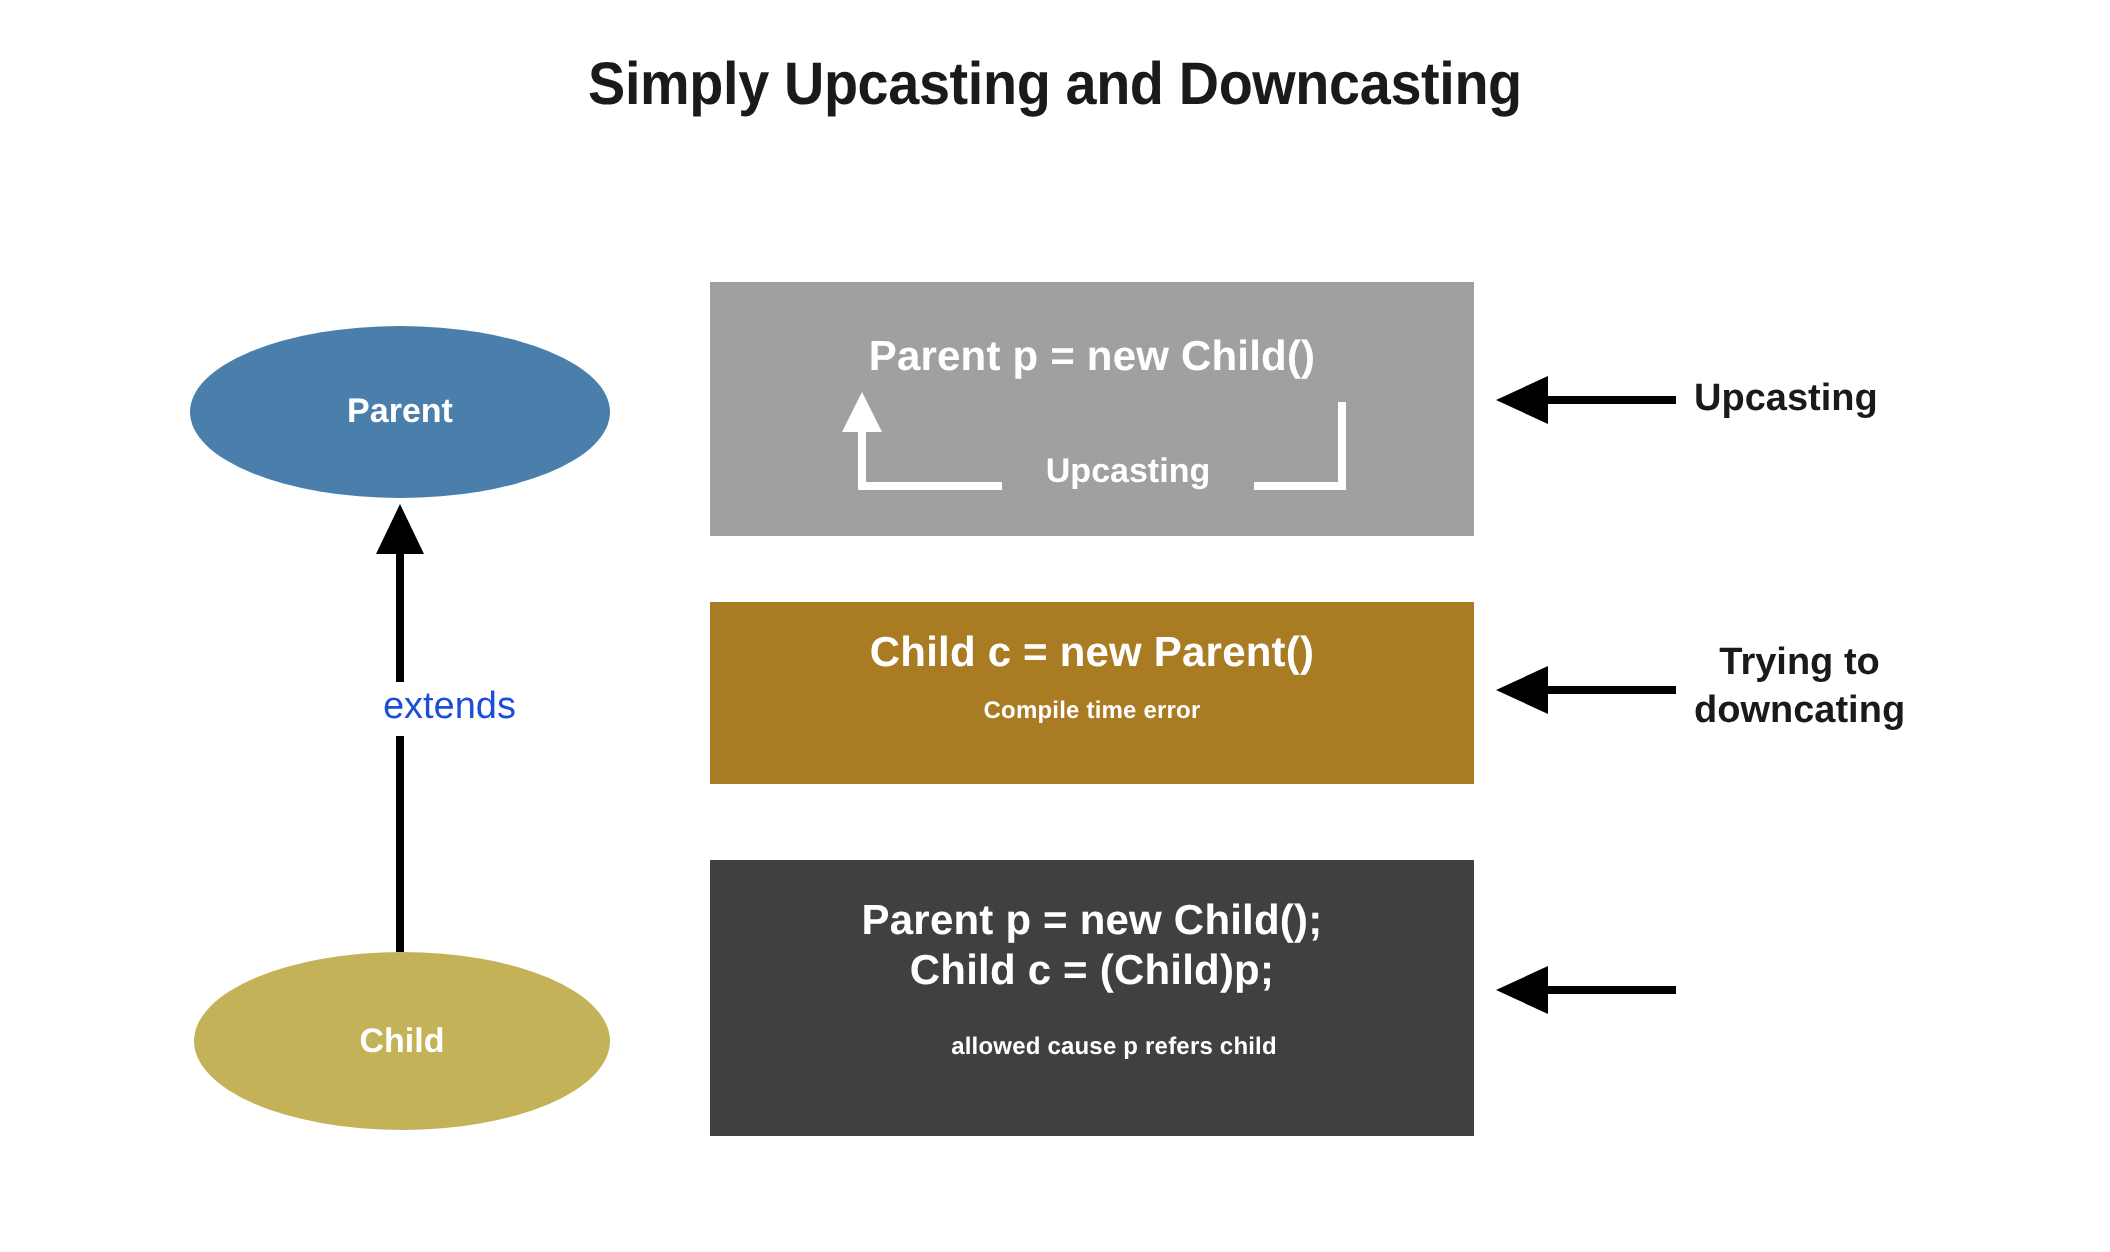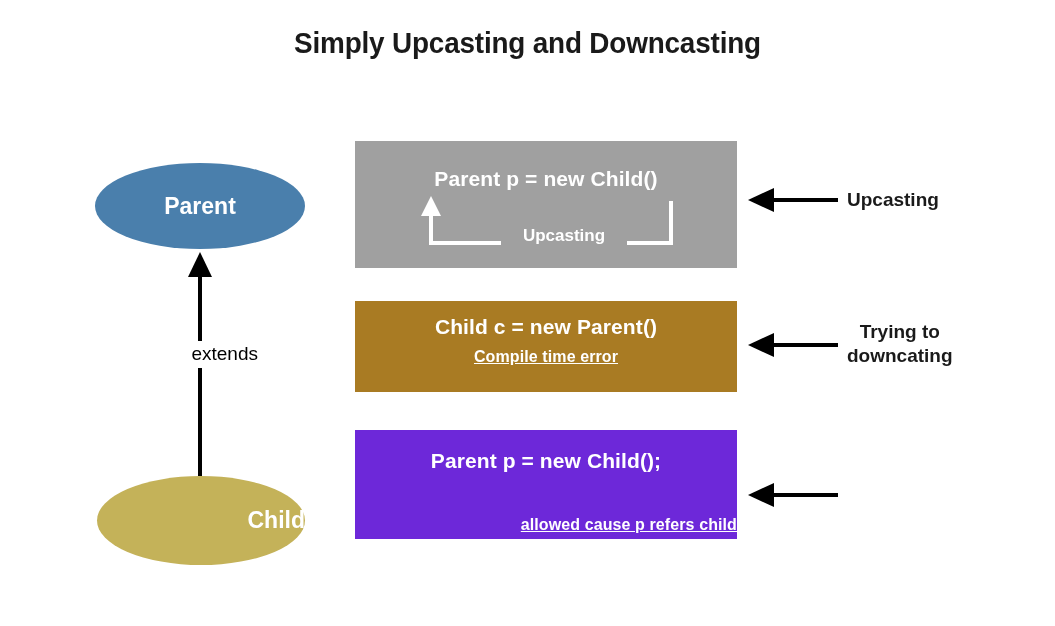--- a/index.html
+++ b/index.html
@@ -35,37 +35,36 @@
   }
 
   
   .ellipse {
     position: absolute;
     border-radius: 50%;
     display: flex;
     align-items: center;
     justify-content: center;
     color: #ffffff;
-    font-size: 23px;
+    font-size: 17px;
     font-weight: bold;
   }
   .ellipse-parent {
     left: 95px;
     top: 163px;
     width: 210px;
     height: 86px;
     background: #4a7fac;
   }
   .ellipse-child {
     left: 97px;
     top: 476px;
     width: 208px;
     height: 89px;
     background: #c4b259;
-    justify-content: flex-end;
   }
 
   
   .extends-line {
     position: absolute;
     left: 198px;
     top: 272px;
     width: 4px;
     height: 204px;
     background: #000000;
@@ -80,56 +79,55 @@
     border-right: 12px solid transparent;
     border-bottom: 25px solid #000000;
   }
   .extends-label {
     position: absolute;
     left: 140px;
     top: 341px;
     width: 118px;
     text-align: right;
     font-size: 19px;
-    color: #000000;
+    color: #1d4ed8;
     background: #ffffff;
     padding: 2px 6px 3px 0;
   }
 
   
   .codebox {
     position: absolute;
     left: 355px;
     width: 382px;
     color: #ffffff;
     text-align: center;
     box-sizing: border-box;
   }
   .box-gray  { top: 141px; height: 127px; background: #a0a0a0; padding-left: 29px; }
   .box-brown { top: 301px; height: 91px;  background: #a97b23; }
-  .box-green { top: 430px; height: 109px; background: #6d28d9; }
+  .box-green { top: 430px; height: 138px; background: #404040; }
 
   .code-line {
     font-size: 21px;
     font-weight: bold;
     line-height: 1.18;
     letter-spacing: 0.1px;
   }
   .code-sub {
-    font-size: 16px;
+    font-size: 12px;
     font-weight: bold;
     letter-spacing: 0.1px;
-    text-decoration: underline;
   }
 
   .gray-code  { position: absolute; left: 0; top: 26px; width: 382px; }
   .brown-code { position: absolute; left: 0; top: 14px; width: 382px; }
   .brown-sub  { position: absolute; left: 0; top: 47px; width: 382px; }
   .green-code { position: absolute; left: 0; top: 19px; width: 382px; }
-  .green-sub  { position: absolute; left: 0; top: 86px; width: 382px; text-align: right; }
+  .green-sub  { position: absolute; left: 11px; top: 86px; width: 382px; }
 
   
   .brk-riser-left {
     position: absolute;
     left: 74px;
     top: 72px;
     width: 4px;
     height: 32px;
     background: #ffffff;
   }
@@ -251,20 +249,21 @@
   </div>
 
   <div class="codebox box-brown">
     <div class="brown-code code-line">Child c = new Parent()</div>
     <div class="brown-sub code-sub">Compile time error</div>
   </div>
 
   <div class="codebox box-green">
     <div class="green-code">
       <div class="code-line">Parent p = new Child();</div>
+      <div class="code-line">Child c = (Child)p;</div>
     </div>
     <div class="green-sub code-sub">allowed cause p refers child</div>
   </div>
 
   <div class="callout-arrow arrow-up">
     <div class="head"></div>
     <div class="shaft"></div>
   </div>
   <div class="callout-label label-up">Upcasting</div>
 

